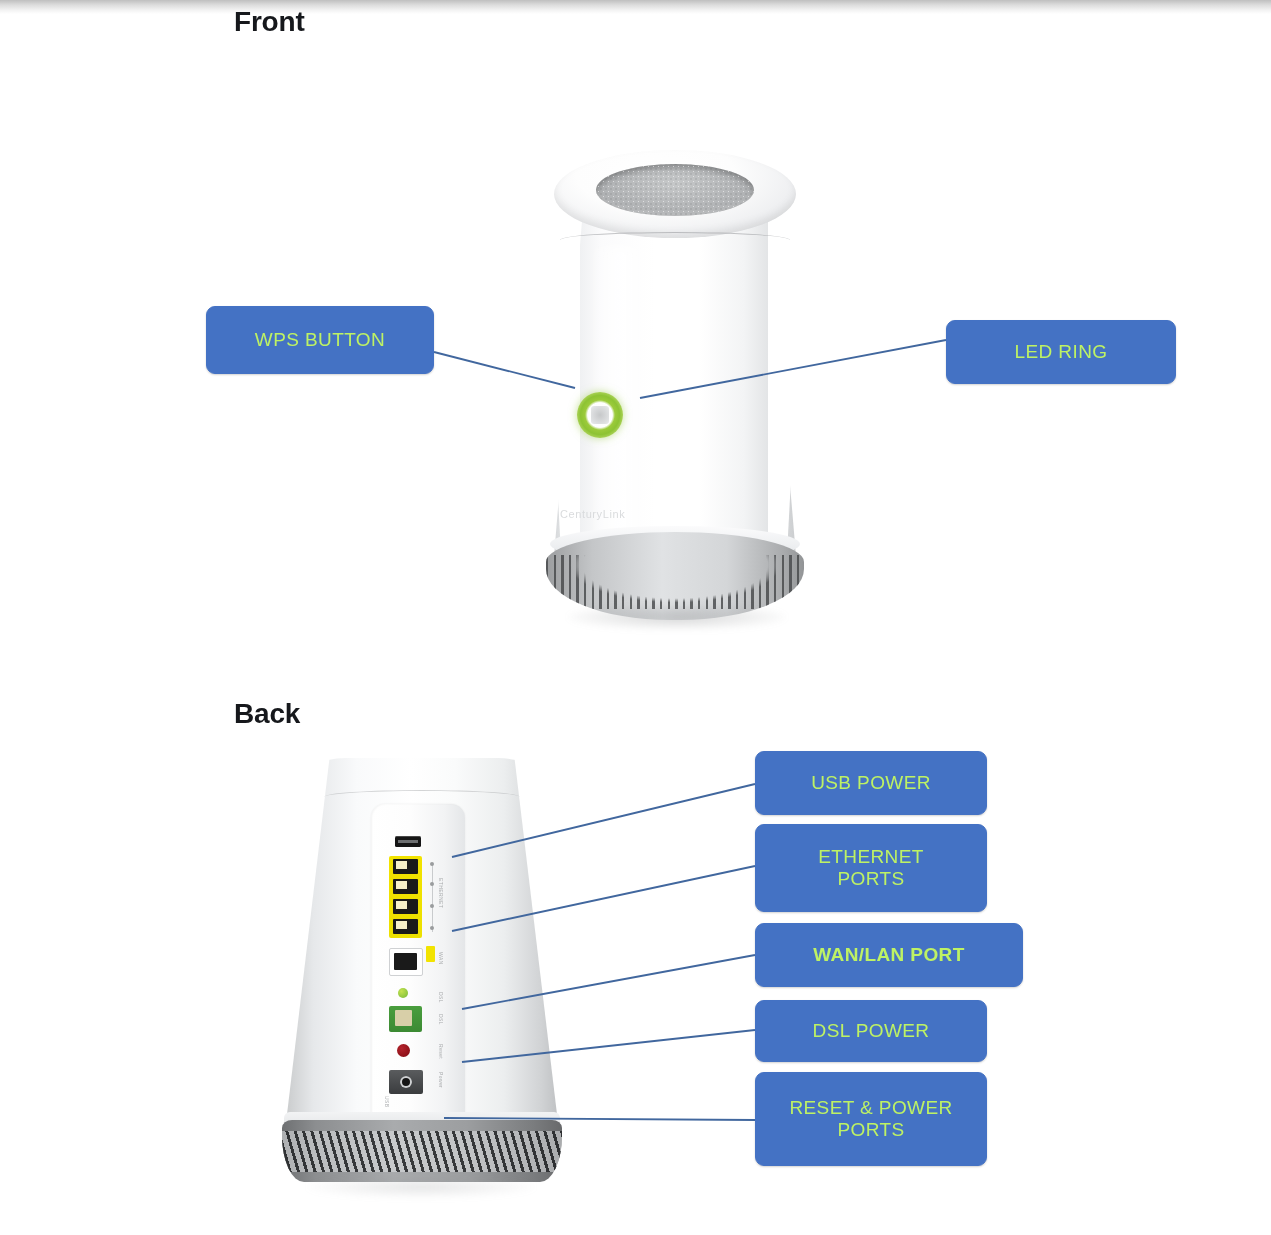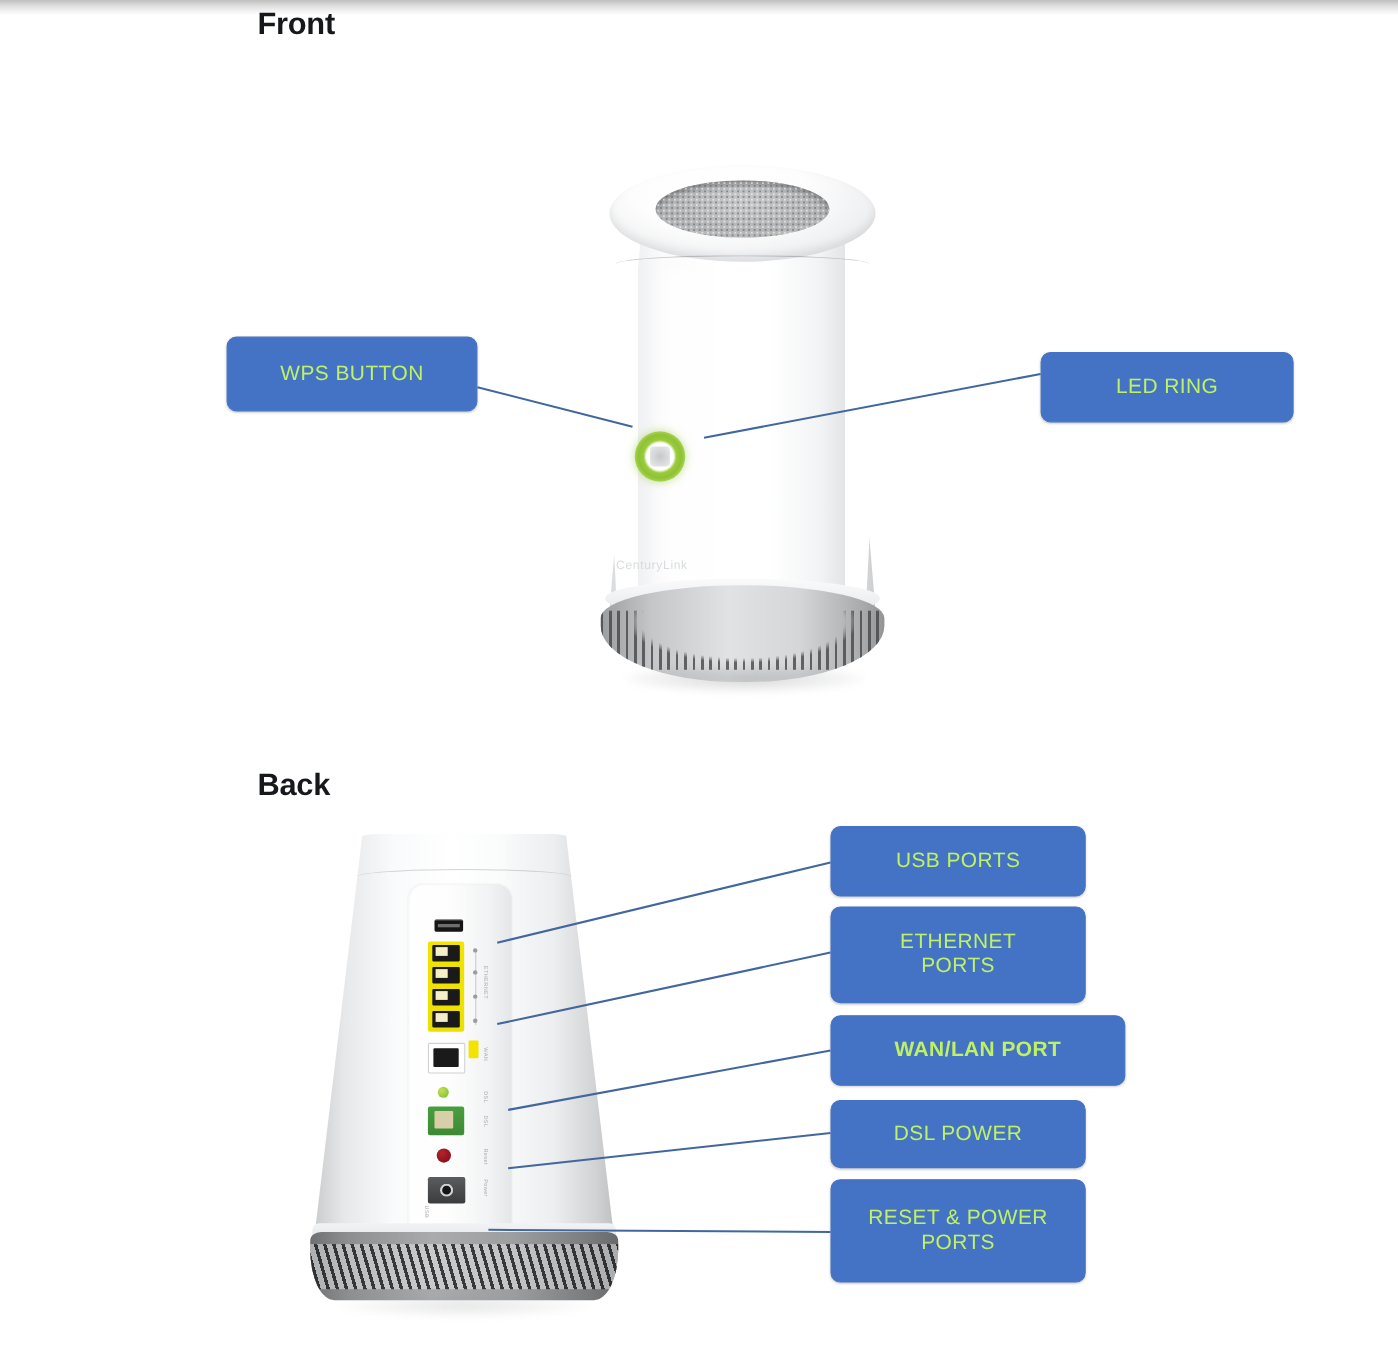--- a/index.html
+++ b/index.html
@@ -519,21 +519,21 @@
     <div class="panel-caption" id="cap-reset">Reset</div>
     <div class="panel-caption" id="cap-power">Power</div>
     <div class="panel-caption" id="cap-usb">USB</div>
 
     <div class="rb-base-lip"></div>
     <div class="rb-base"></div>
     <div class="rb-reflection"></div>
   </div>
 
   <div class="callout" id="callout-usb">
-    <span>USB PORTS</span>
+    <span>USB POWER</span>
   </div>
 
   <div class="callout" id="callout-ethernet">
     <span>
         <span>ETHERNET</span>
         <span>PORTS</span>
       </span>
   </div>
 
   <div class="callout" id="callout-wanlan">

